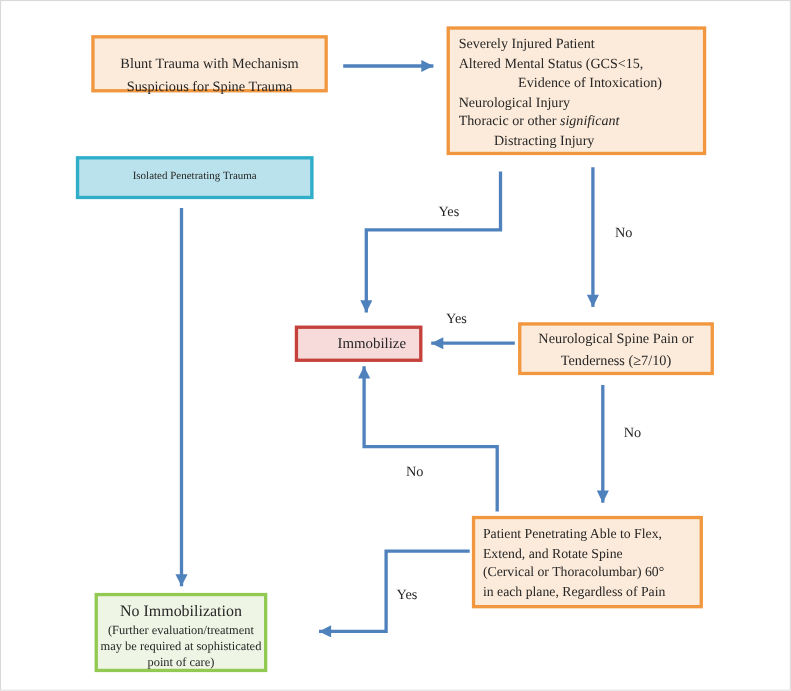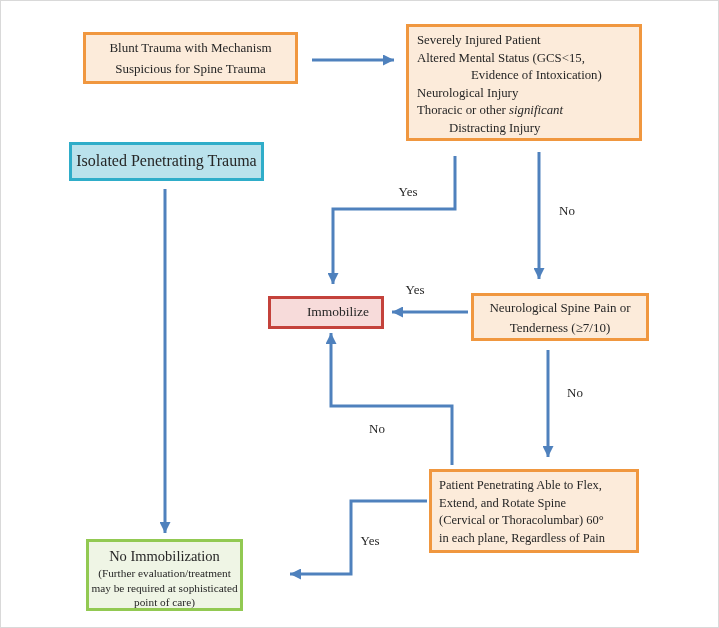--- a/index.html
+++ b/index.html
@@ -16,25 +16,25 @@
     color:var(--text); overflow:hidden; border:1px solid #d9d9d9; box-sizing:border-box;
   }
   #edges{position:absolute;left:0;top:0;width:719px;height:628px;}
   .edge{stroke:var(--arrow);stroke-width:3;fill:none;}
   .box{position:absolute;box-sizing:border-box;}
   .box.orange{border:3px solid var(--orange-border);background:var(--orange-fill);}
   .box.teal{border:3px solid var(--teal-border);background:var(--teal-fill);}
   .box.red{border:3px solid var(--red-border);background:var(--red-fill);padding-left:24px;}
   .box.green{border:3px solid var(--green-border);background:var(--green-fill);}
   .center{text-align:center;}
-  #box-blunt{left:82px;top:31px;width:215px;height:52px;font-size:13px;line-height:21px;padding-top:2px;}
+  #box-blunt{left:82px;top:31px;width:215px;height:52px;font-size:13px;line-height:21px;padding-top:12px;}
   #box-severe{left:405px;top:23px;width:236px;height:117px;font-size:12.8px;line-height:17.5px;padding:5px 8px;}
   #box-severe .indent-a{padding-left:54px;}
   #box-severe .indent-b{padding-left:32px;}
-  #box-isolated{left:68px;top:141px;width:195px;height:39px;font-size:16px;line-height:32px;text-align:center;}
+  #box-isolated{left:68px;top:141px;width:216px;height:39px;font-size:10px;line-height:32px;text-align:center;}
   #box-immobilize{left:267px;top:295px;width:116px;height:33px;font-size:13.5px;line-height:26px;}
   #box-pain{left:470px;top:292px;width:178px;height:48px;font-size:13px;line-height:20px;padding-top:2px;}
   #box-flex{left:428px;top:468px;width:210px;height:84px;font-size:12.5px;line-height:17.5px;padding:5px 7px;}
   #box-noimmob{left:85px;top:538px;width:157px;height:72px;padding-top:4px;}
   #box-noimmob .title{font-size:14.5px;line-height:20px;}
   #box-noimmob .sub{font-size:11.3px;line-height:14.5px;}
   .edge-label{position:absolute;transform:translate(-50%,-50%);font-size:13px;white-space:nowrap;}
 </style>
 </head>
 <body>

